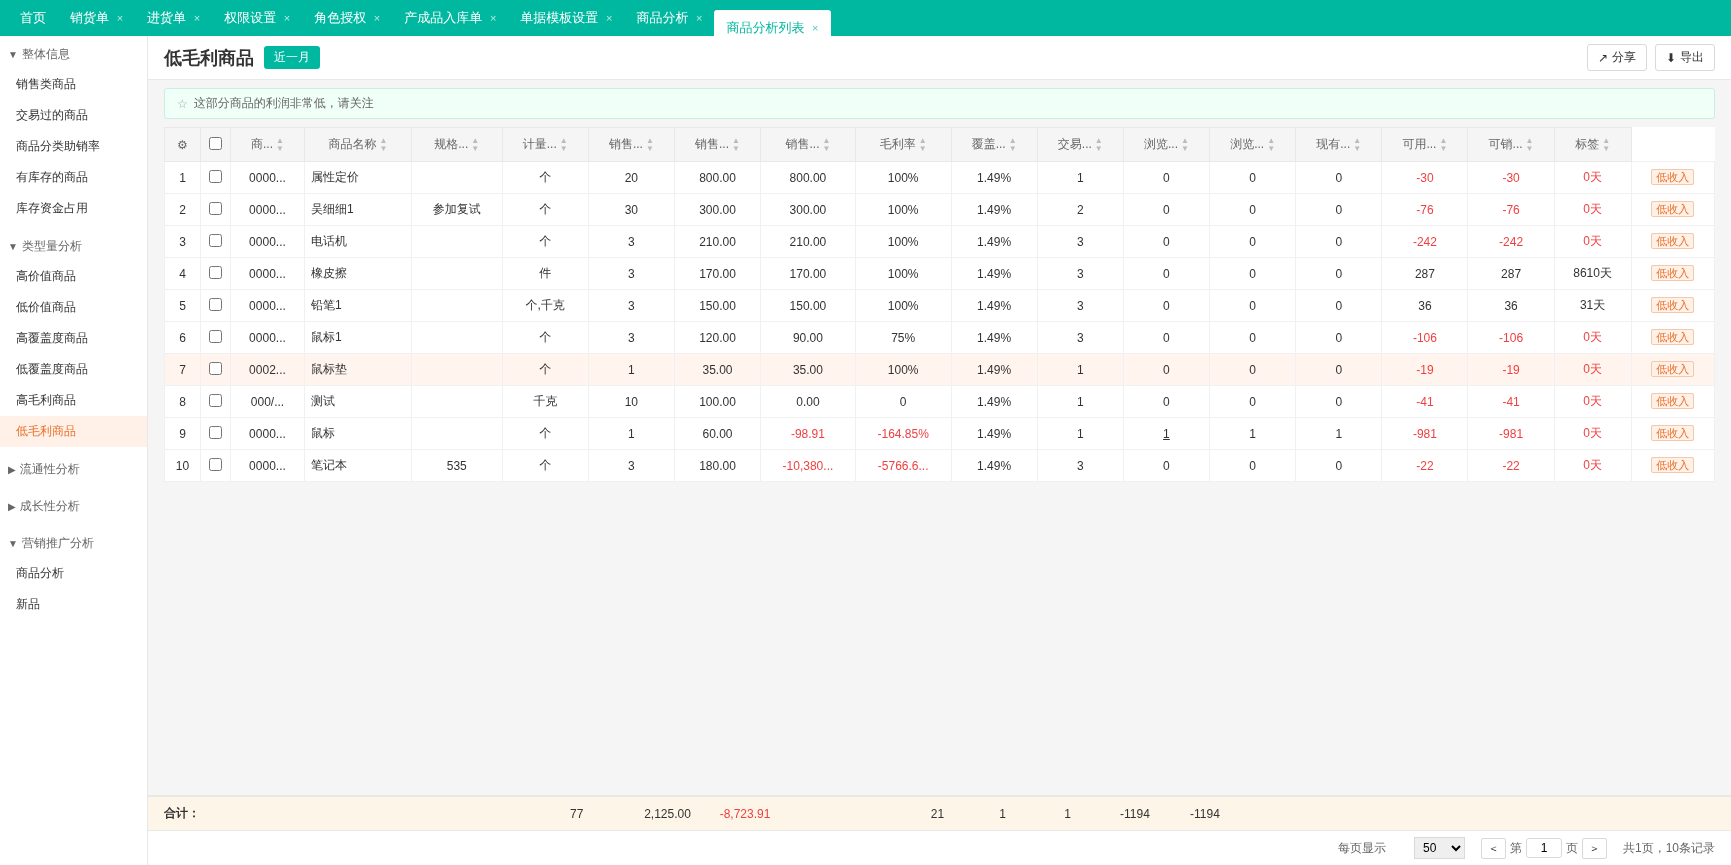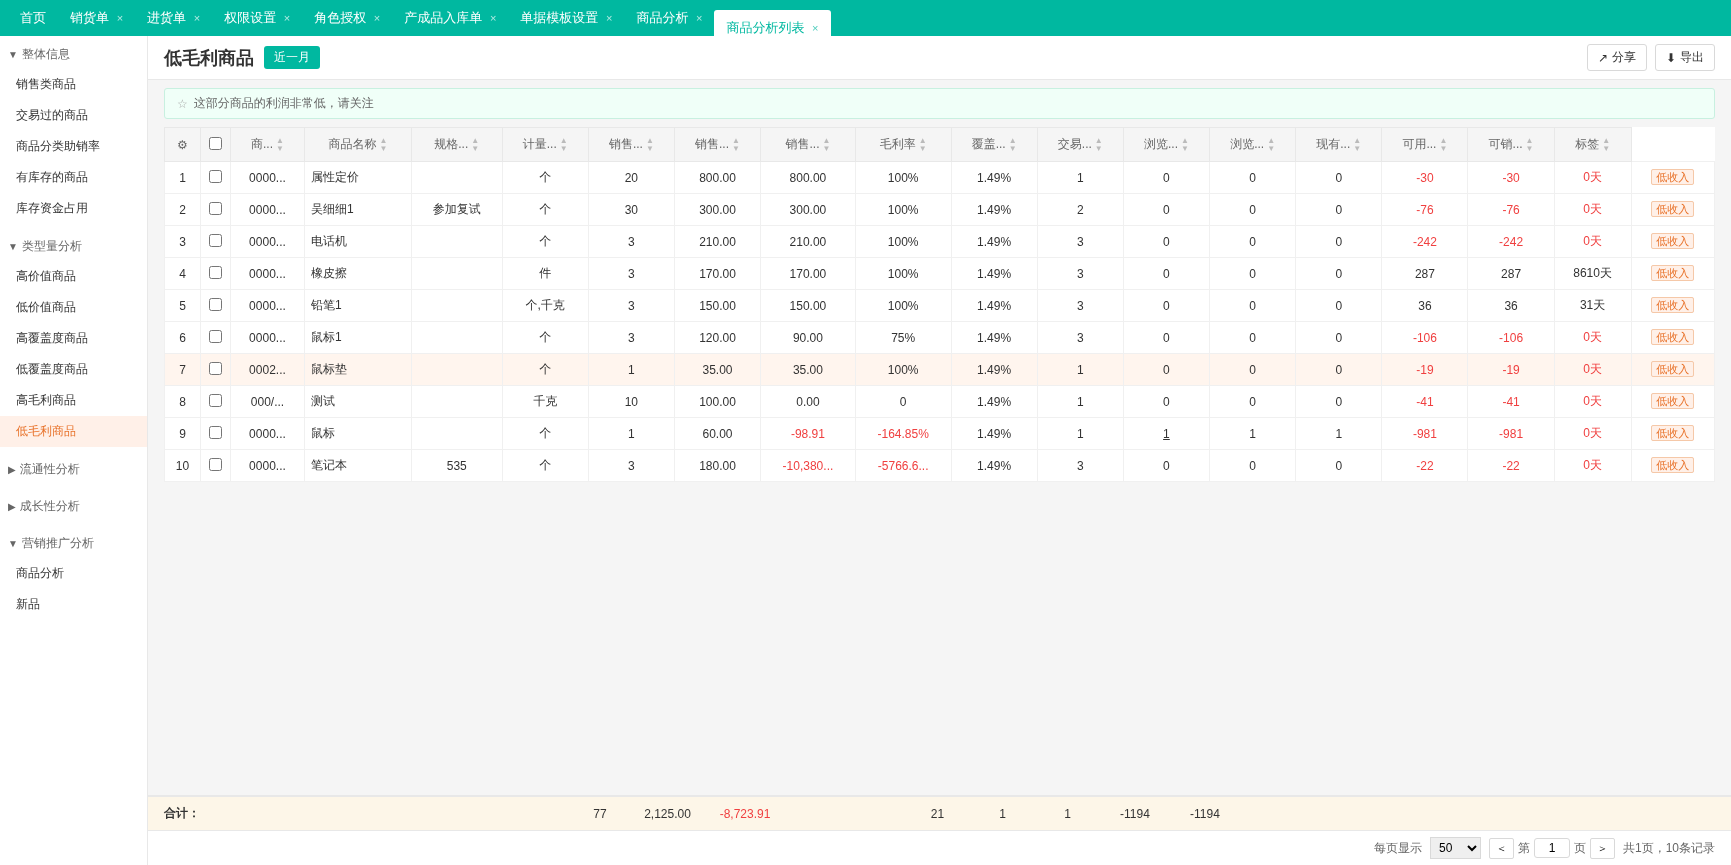--- a/index.html
+++ b/index.html
@@ -234,29 +234,30 @@
     }
 
     
     .bottom-bar {
       background: #fff;
       border-top: 1px solid #e8e8e8;
       padding: 6px 16px;
       display: flex;
       align-items: center;
       justify-content: flex-end;
-      gap: 8px;
+      gap: 16px;
       font-size: 12px;
       color: #666;
     }
     .bottom-bar select {
       border: 1px solid #d9d9d9;
       border-radius: 0;
       padding: 2px 4px;
       font-size: 12px;
+      margin-left: 12px;
     }
     .page-nav {
       display: flex;
       align-items: center;
       gap: 4px;
     }
     .page-nav button {
       border: 1px solid #d9d9d9;
       background: #fff;
       padding: 2px 6px;
@@ -680,21 +681,21 @@
     </div>
 
     <div class="table-footer">
       <span class="footer-label">合计：</span>
       <div style="display:flex;flex:1;align-items:center;gap:0;">
         <span style="min-width:66px;text-align:center;"></span>
         <span style="min-width:80px;text-align:center;"></span>
         <span style="min-width:60px;text-align:center;"></span>
         <span style="min-width:70px;text-align:center;"></span>
         <span style="min-width:70px;text-align:center;"></span>
-        <span style="min-width:60px;text-align:center;">77</span>
+        <span style="min-width:60px;text-align:left;">77</span>
         <span style="min-width:75px;text-align:center;">2,125.00</span>
         <span style="min-width:80px;text-align:center;" class="text-red">-8,723.91</span>
         <span style="min-width:60px;text-align:center;"></span>
         <span style="min-width:60px;text-align:center;"></span>
         <span style="min-width:65px;text-align:center;">21</span>
         <span style="min-width:65px;text-align:center;">1</span>
         <span style="min-width:65px;text-align:center;">1</span>
         <span style="min-width:70px;text-align:center;">-1194</span>
         <span style="min-width:70px;text-align:center;">-1194</span>
       </div>

